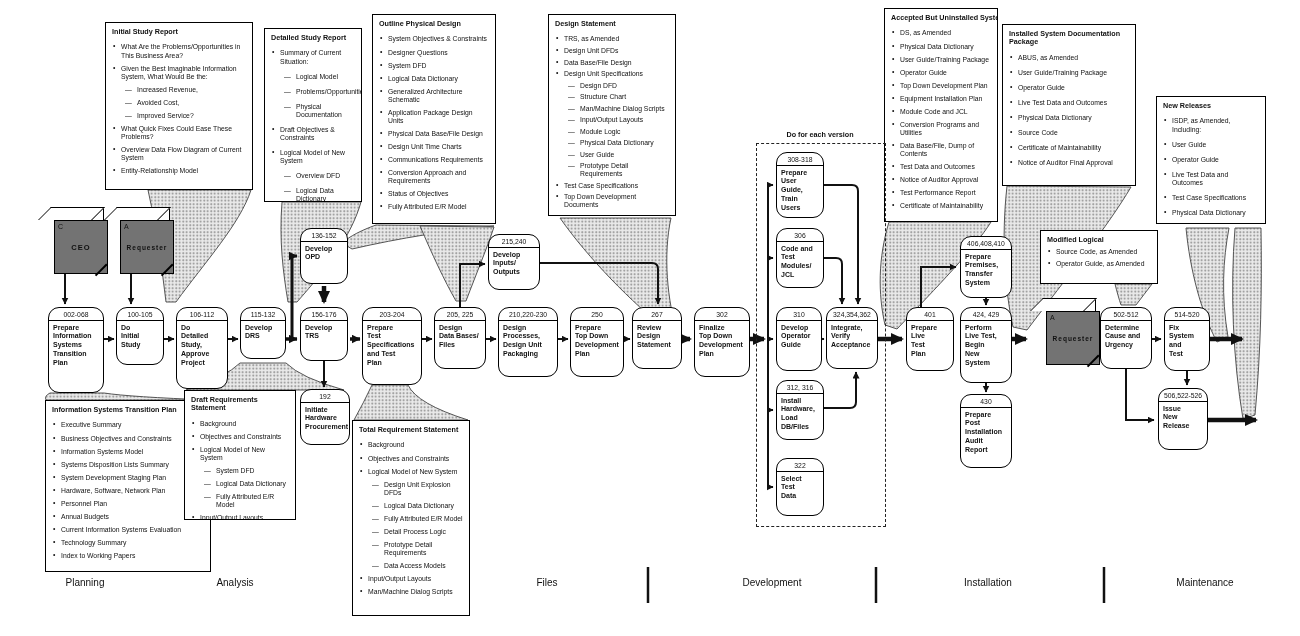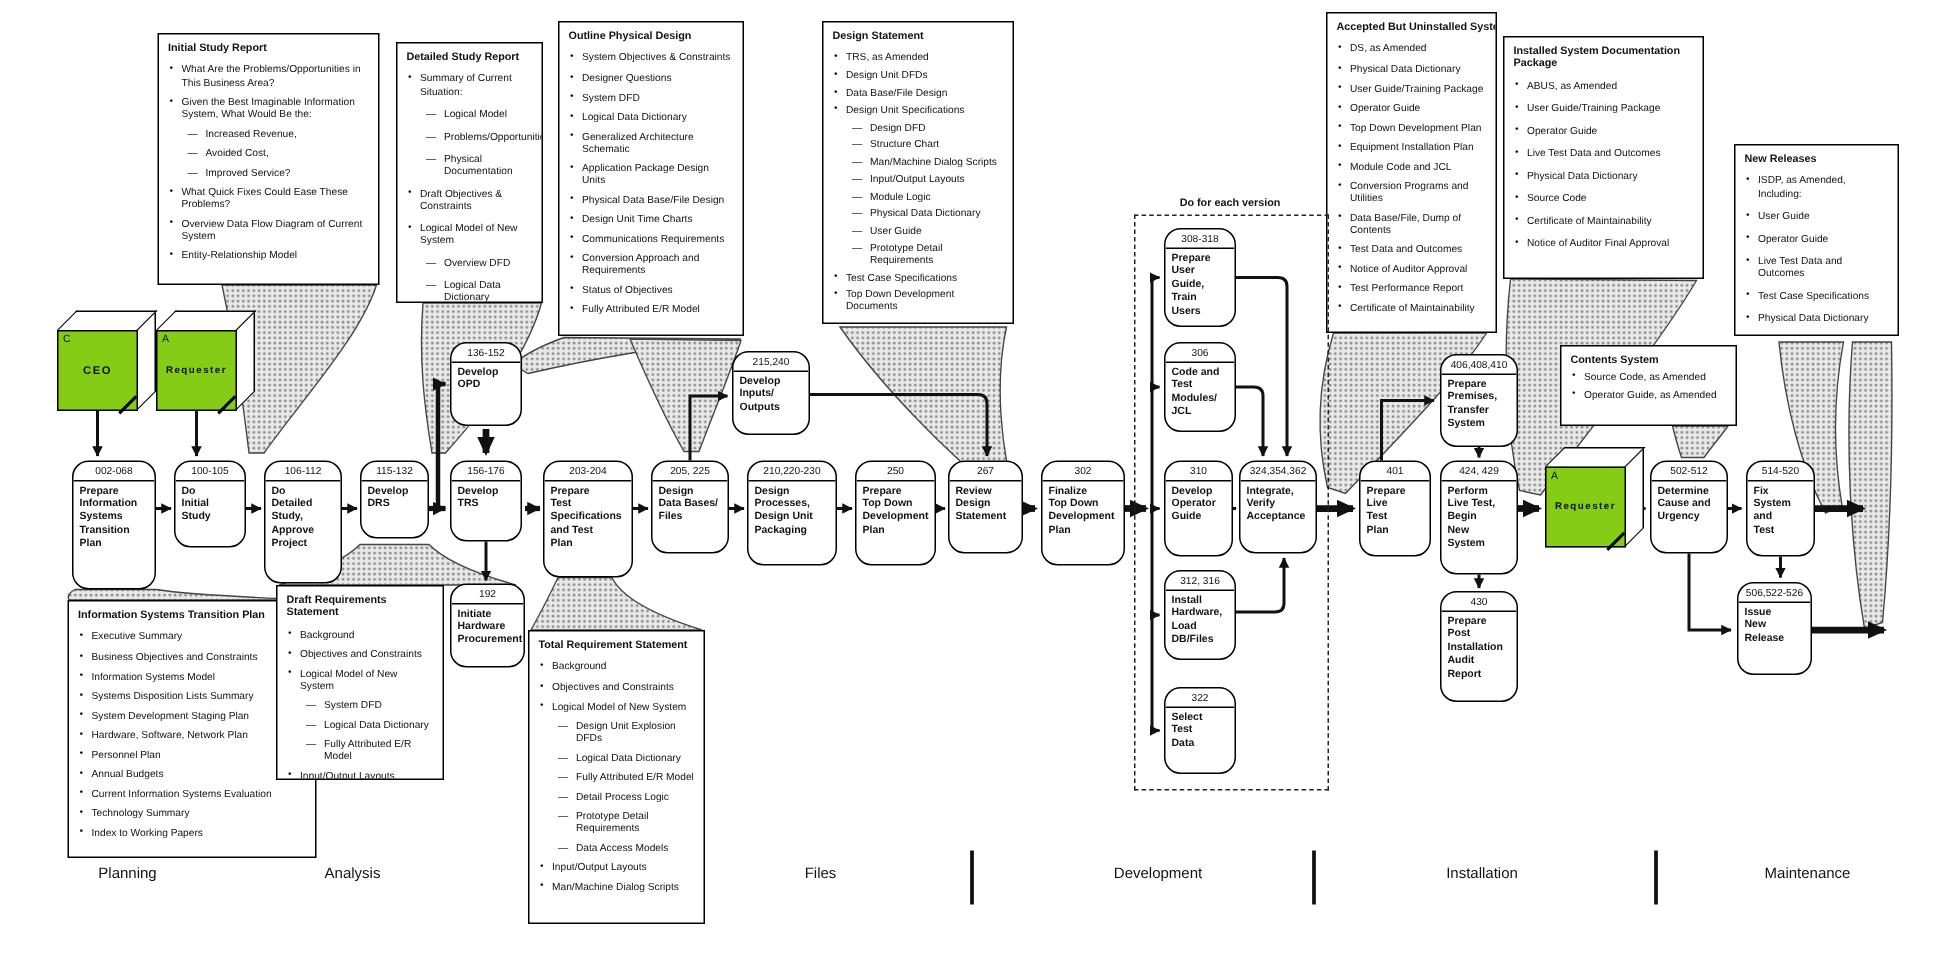--- a/index.html
+++ b/index.html
@@ -21,21 +21,21 @@
   
   .pbox{position:absolute;border:1.6px solid #000;border-radius:11px;background:#fff;z-index:2;
         box-sizing:border-box;overflow:hidden;}
   .pnum{font-size:6.8px;text-align:center;padding:2.5px 0 2px;border-bottom:1.3px solid #000;}
   .plabel{font-size:7px;font-weight:bold;padding:3px 4px;white-space:pre-line;line-height:1.28;}
 
   
   .cube{position:absolute;z-index:2;}
   .cube-top{width:54px;height:13px;border:1.5px solid #000;border-bottom:none;background:#fff;
             transform:skewX(-45deg);transform-origin:bottom left;box-sizing:border-box;}
-  .cube-front{position:relative;width:54px;height:54px;border:1.5px solid #000;background:#84cc16;box-sizing:border-box;}
+  .cube-front{position:relative;width:54px;height:54px;border:1.5px solid #000;background:#737373;box-sizing:border-box;margin-left:16px;}
   .cube-side{position:absolute;left:52.5px;top:13px;width:13px;height:54px;border:1.5px solid #000;background:#fff;
              transform:skewY(-45deg);transform-origin:top left;box-sizing:border-box;}
   .cube-corner{position:absolute;top:2px;left:3px;font-size:7px;}
   .cube-label{position:absolute;top:50%;left:50%;transform:translate(-50%,-50%);
               font-size:7.5px;font-weight:bold;letter-spacing:1px;white-space:nowrap;}
   .cube-fold{position:absolute;right:-2px;bottom:3px;width:16px;height:1.5px;background:#000;
              transform:rotate(-45deg);}
 
   
   .dashed-region{position:absolute;border:1.6px dashed #222;background:transparent;z-index:3;pointer-events:none;}
@@ -240,21 +240,21 @@
         <div class="doc-item">User Guide</div>
         <div class="doc-item">Operator Guide</div>
         <div class="doc-item">Live Test Data and Outcomes</div>
         <div class="doc-item">Test Case Specifications</div>
         <div class="doc-item">Physical Data Dictionary</div>
         <div class="doc-item">Source Code</div>
       </div>
   </div>
 
   <div class="docbox tight" style="left:1040px;top:230px;width:118px;height:54px;">
-    <div class="dtitle" style="margin-bottom:4px">Contents System</div>
+    <div class="dtitle" style="margin-bottom:4px">Modified Logical</div>
     <div>
         <div class="doc-item">Source Code, as Amended</div>
         <div class="doc-item">Operator Guide, as Amended</div>
       </div>
   </div>
 
   <div class="docbox" style="left:45px;top:400px;width:166px;height:172px;">
     <div class="dtitle">Information Systems Transition Plan</div>
     <div>
         <div class="doc-item">Executive Summary</div>

